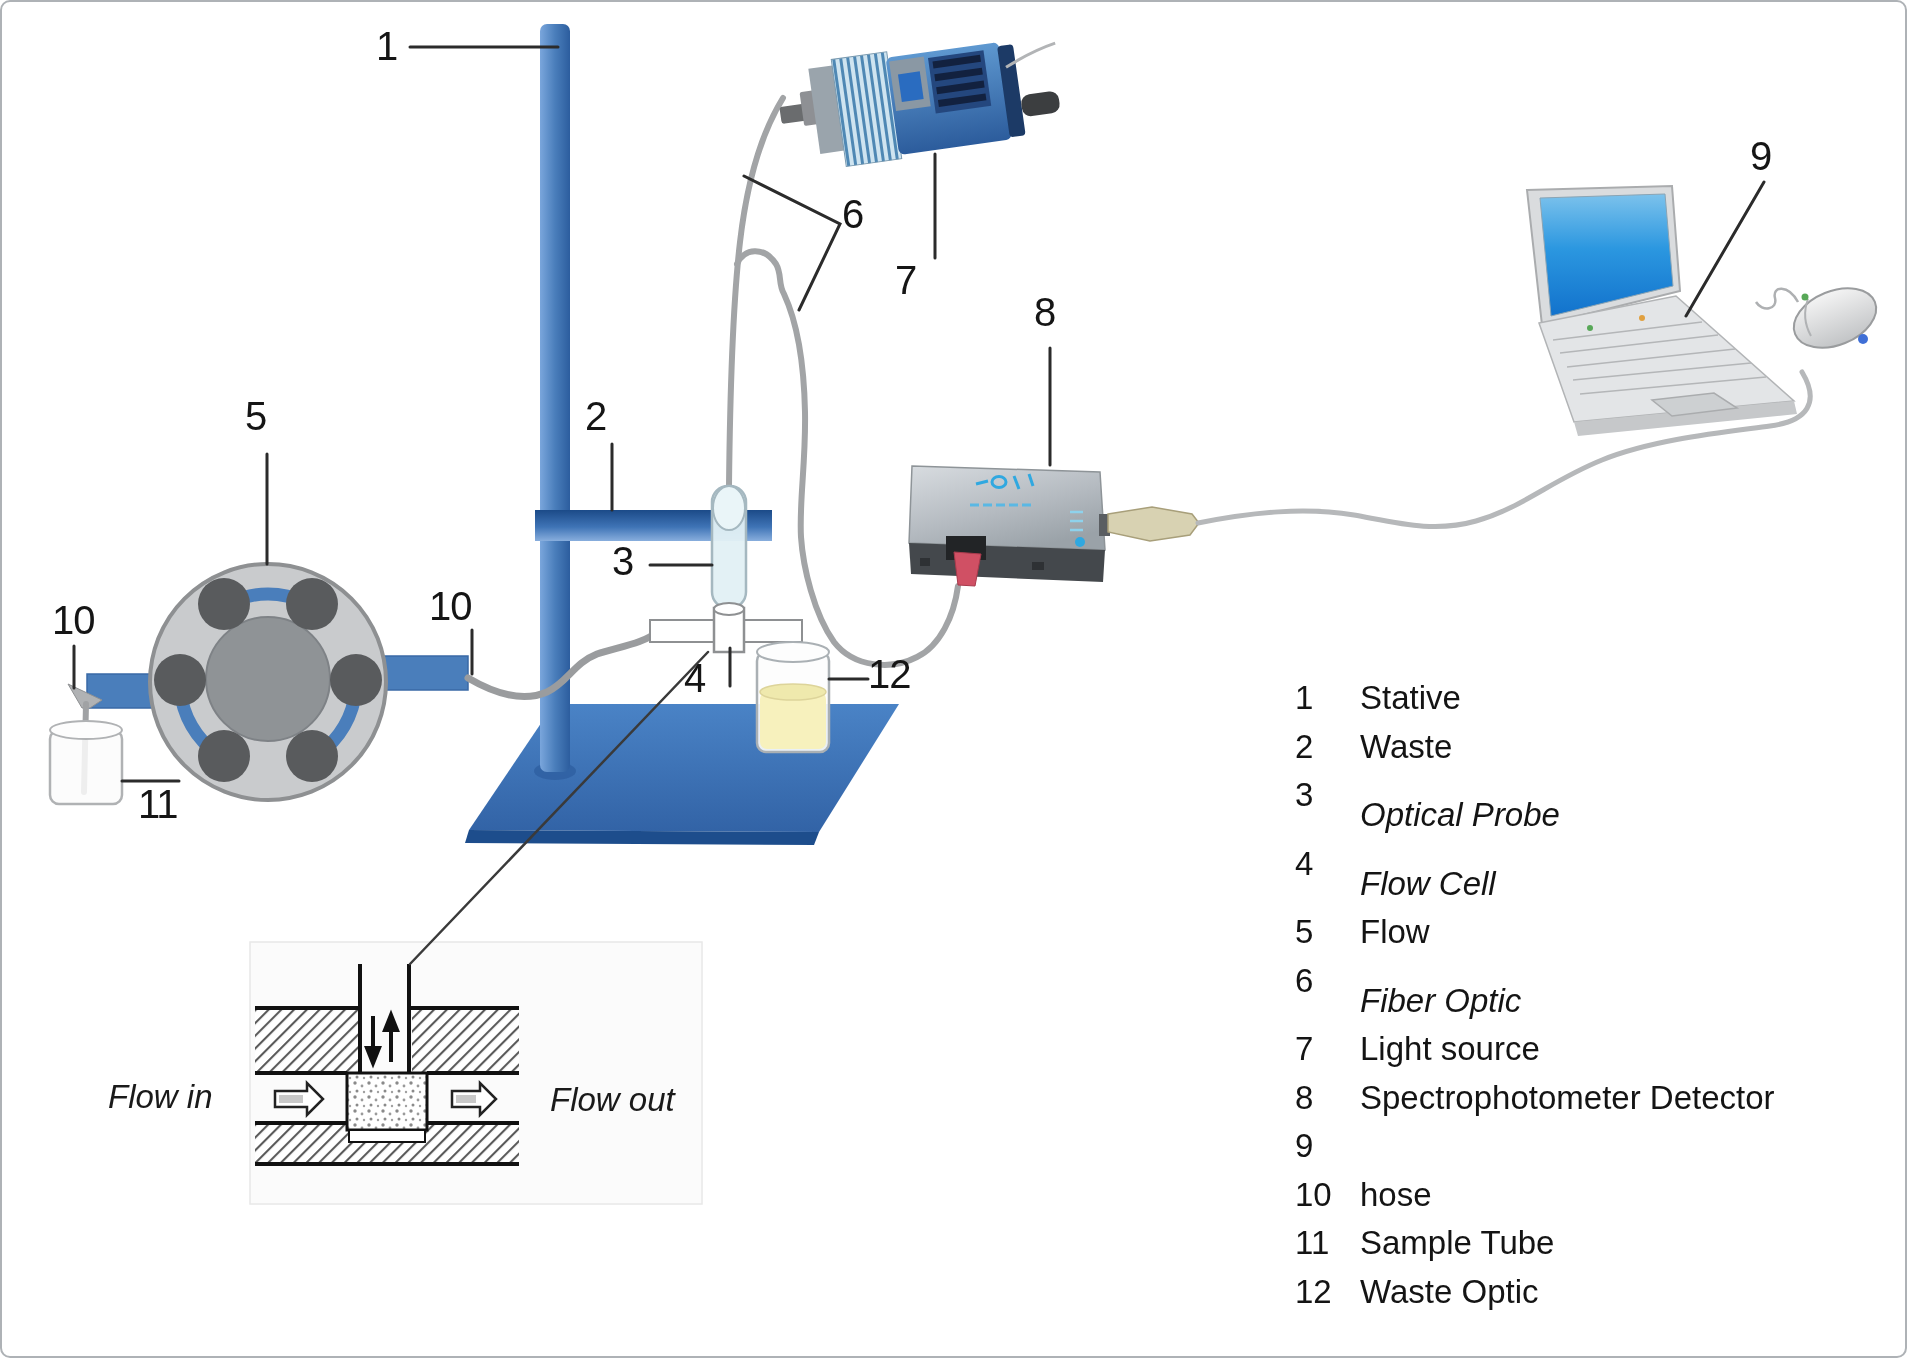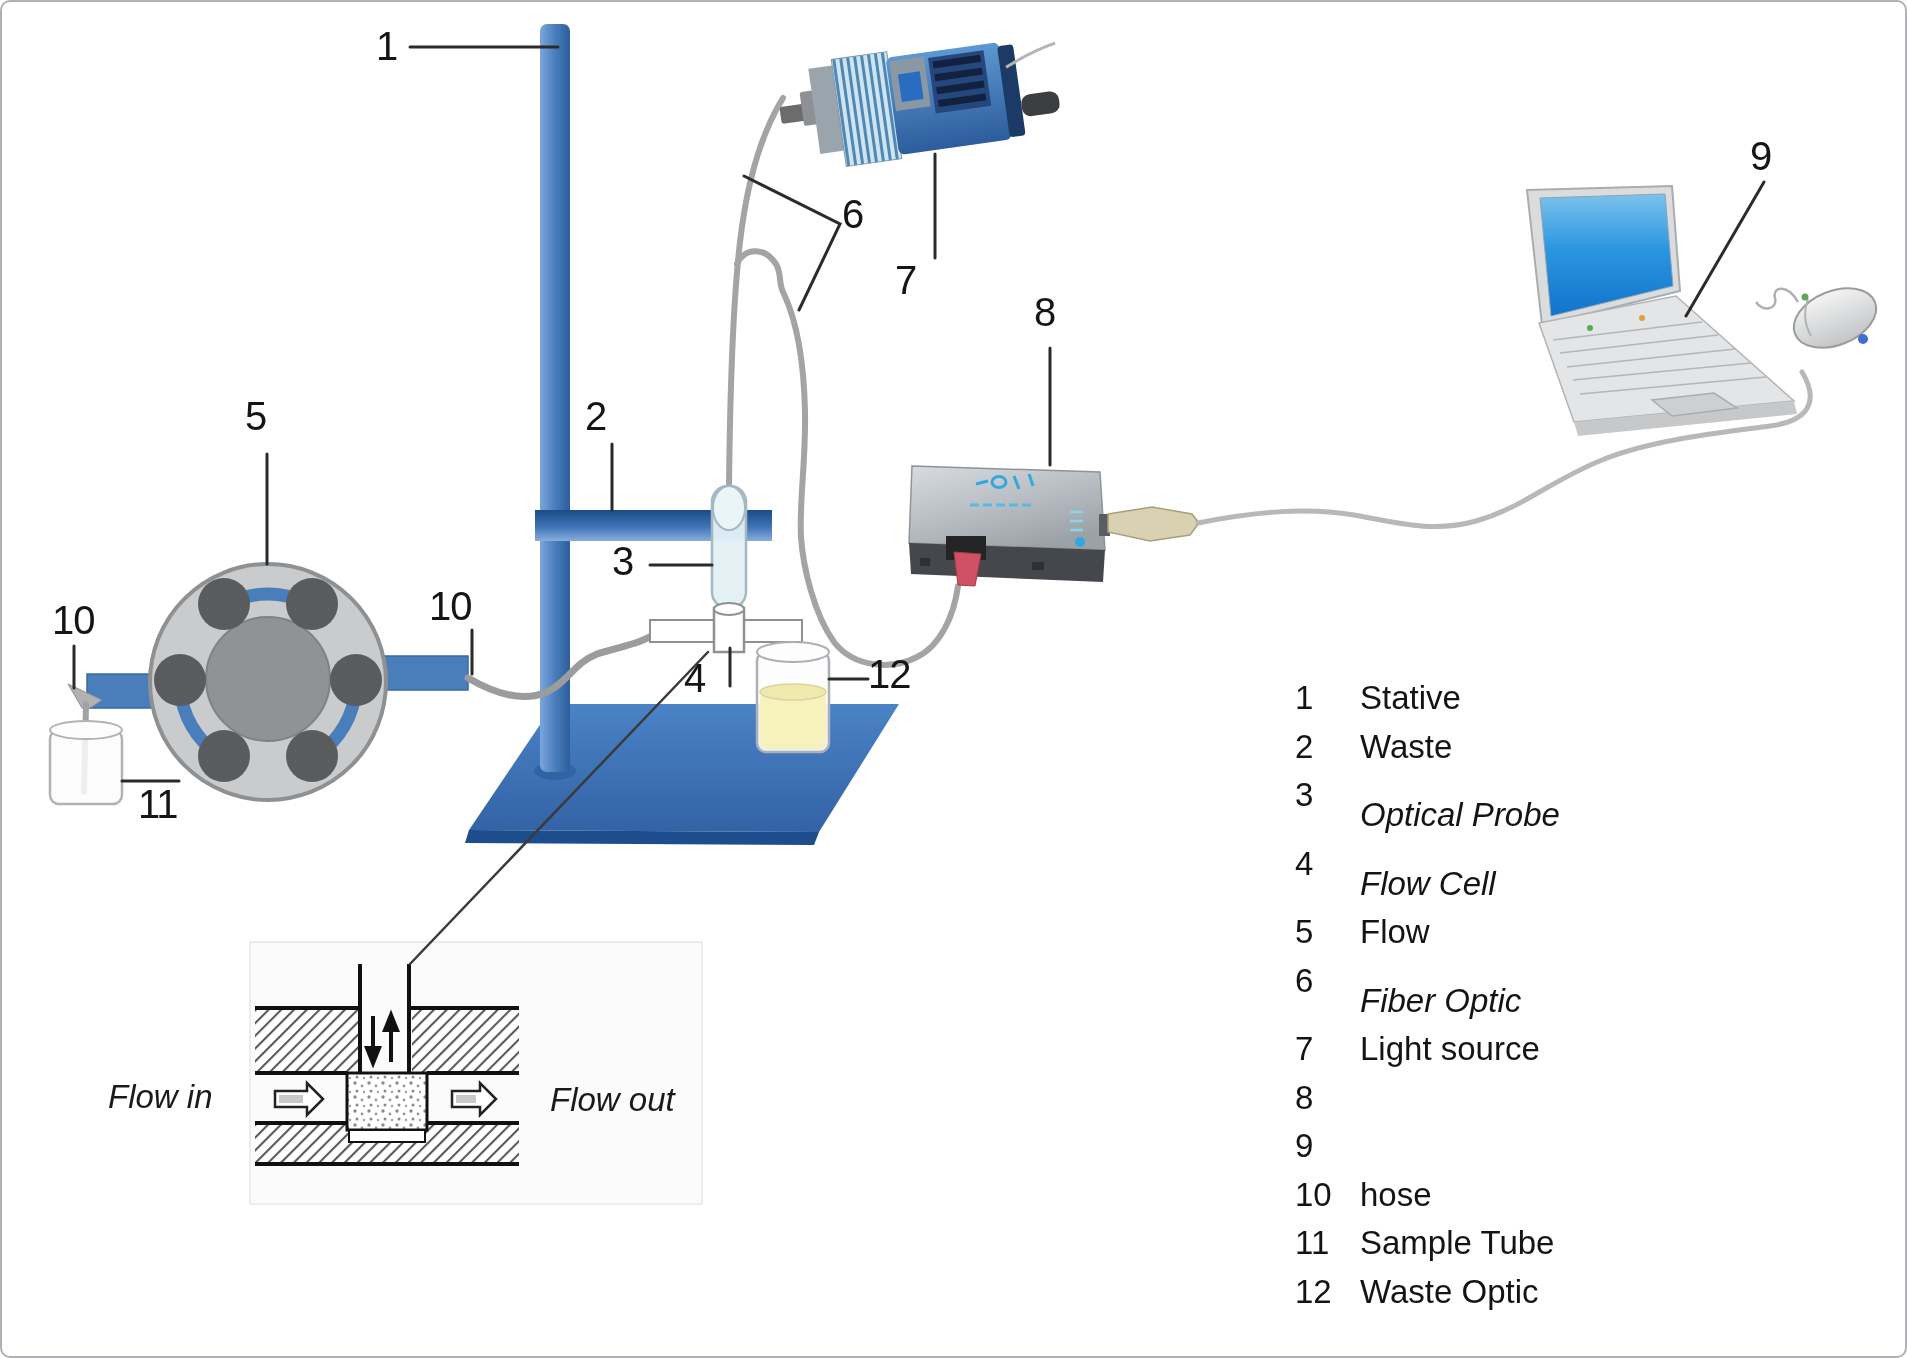--- a/index.html
+++ b/index.html
@@ -306,20 +306,21 @@
     <div class="lrow it">
         <span class="n">6</span>
         <span class="lb">Fiber Optic</span>
       </div>
     <div class="lrow">
         <span class="n">7</span>
         <span class="lb">Light source</span>
       </div>
     <div class="lrow">
         <span class="n">8</span>
+        <span class="lb">Spectrophotometer Detector</span>
       </div>
     <div class="lrow">
         <span class="n">9</span>
       </div>
     <div class="lrow">
         <span class="n">10</span>
         <span class="lb">hose</span>
       </div>
     <div class="lrow">
         <span class="n">11</span>

